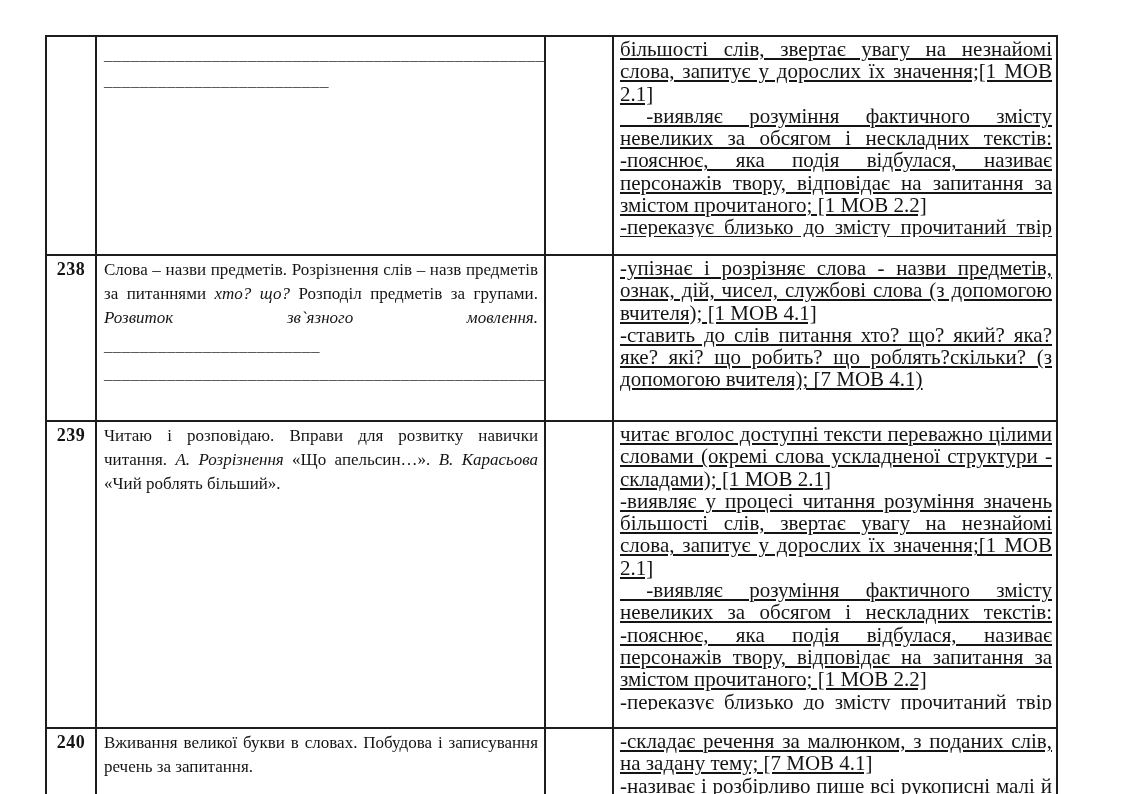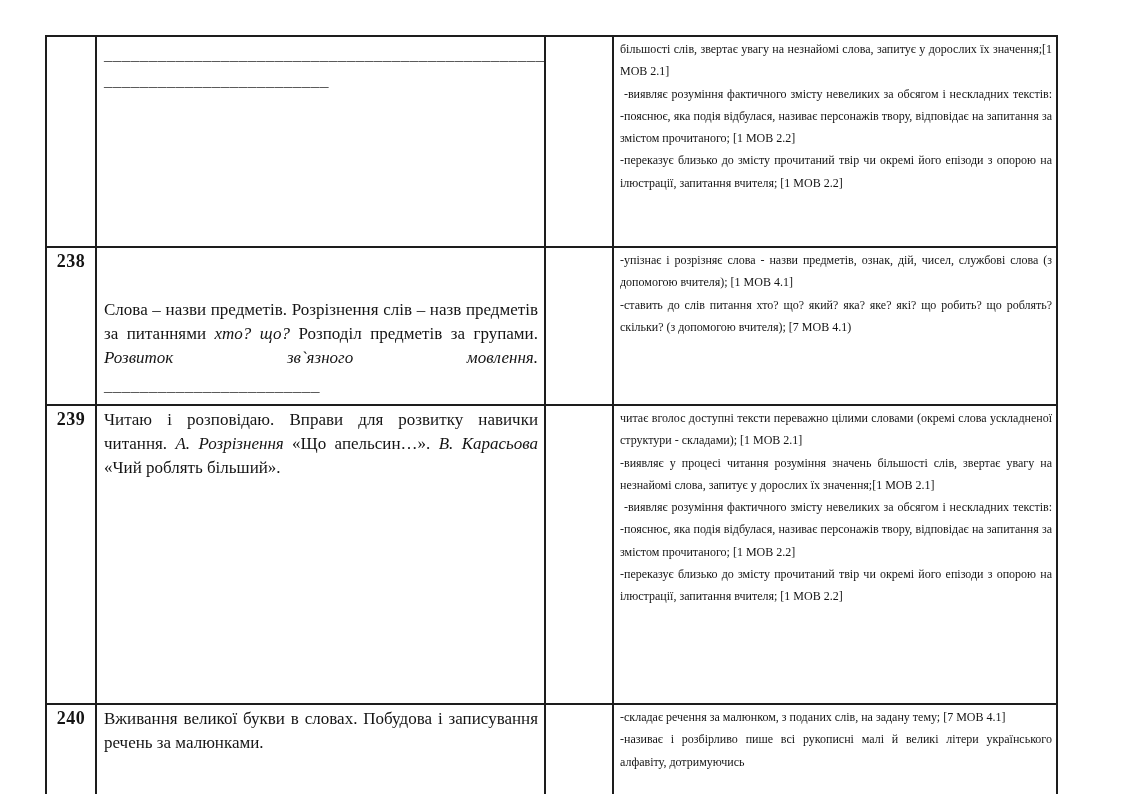--- a/index.html
+++ b/index.html
@@ -20,33 +20,33 @@
   td{
     border:2px solid #1d1d1d;
     vertical-align:top;
     padding:0;
   }
   .cellbox{overflow:hidden;}
   .r0{height:199px;}
   .r1{height:146px;}
   .r2{height:287px;}
   .r3{height:89px;}
-  .num-box{padding:2px 2px 8px 2px;}
+  .num-box{padding:2px 2px 16px 2px;}
   .num{
     font-weight:bold;
     font-size:18px;
     text-align:center;
     letter-spacing:0.5px;
     line-height:22px;
   }
   .topic-box{padding:2px 6px 0 7px;font-size:17px;line-height:24px;}
   .date-box{padding:0;}
-  .out-box{padding:1px 4px 0 6px;font-size:12px;line-height:22.3px;}
+  .out-box{padding:1px 4px 0 6px;font-size:21px;line-height:22.3px;text-decoration:underline;}
   .para{text-align:justify;}
-  .para.jlast{text-align-last:justify;margin-top:48px;}
+  .para.jlast{text-align-last:justify;}
   .para.uline{margin-top:4px;text-align:left;color:#3d3d3d;letter-spacing:0.5px;white-space:nowrap;}
   .para.gap{margin-top:2px;}
   .it{font-style:italic;}
 </style>
 </head>
 <body>
 
 <div class="page">
   <table class="doc-table">
     <colgroup>
@@ -127,21 +127,21 @@
           </td>
       </tr>
       <tr>
         <td>
             <div class="cellbox r3 num-box">
               <div class="num">240</div>
             </div>
           </td>
         <td>
             <div class="cellbox r3 topic-box">
-              <div class="para"><span>Вживання великої букви в словах. Побудова і записування речень за малюнками.</span></div>
+              <div class="para"><span>Вживання великої букви в словах. Побудова і записування речень за запитання.</span></div>
             </div>
           </td>
         <td>
             <div class="cellbox r3 date-box"></div>
           </td>
         <td>
             <div class="cellbox r3 out-box">
               <div class="para"><span>-складає речення за малюнком, з поданих слів, на задану тему; [7 МОВ 4.1]</span></div>
               <div class="para"><span>-називає і розбірливо пише всі рукописні малі й великі літери українського алфавіту, дотримуючись</span></div>
             </div>

